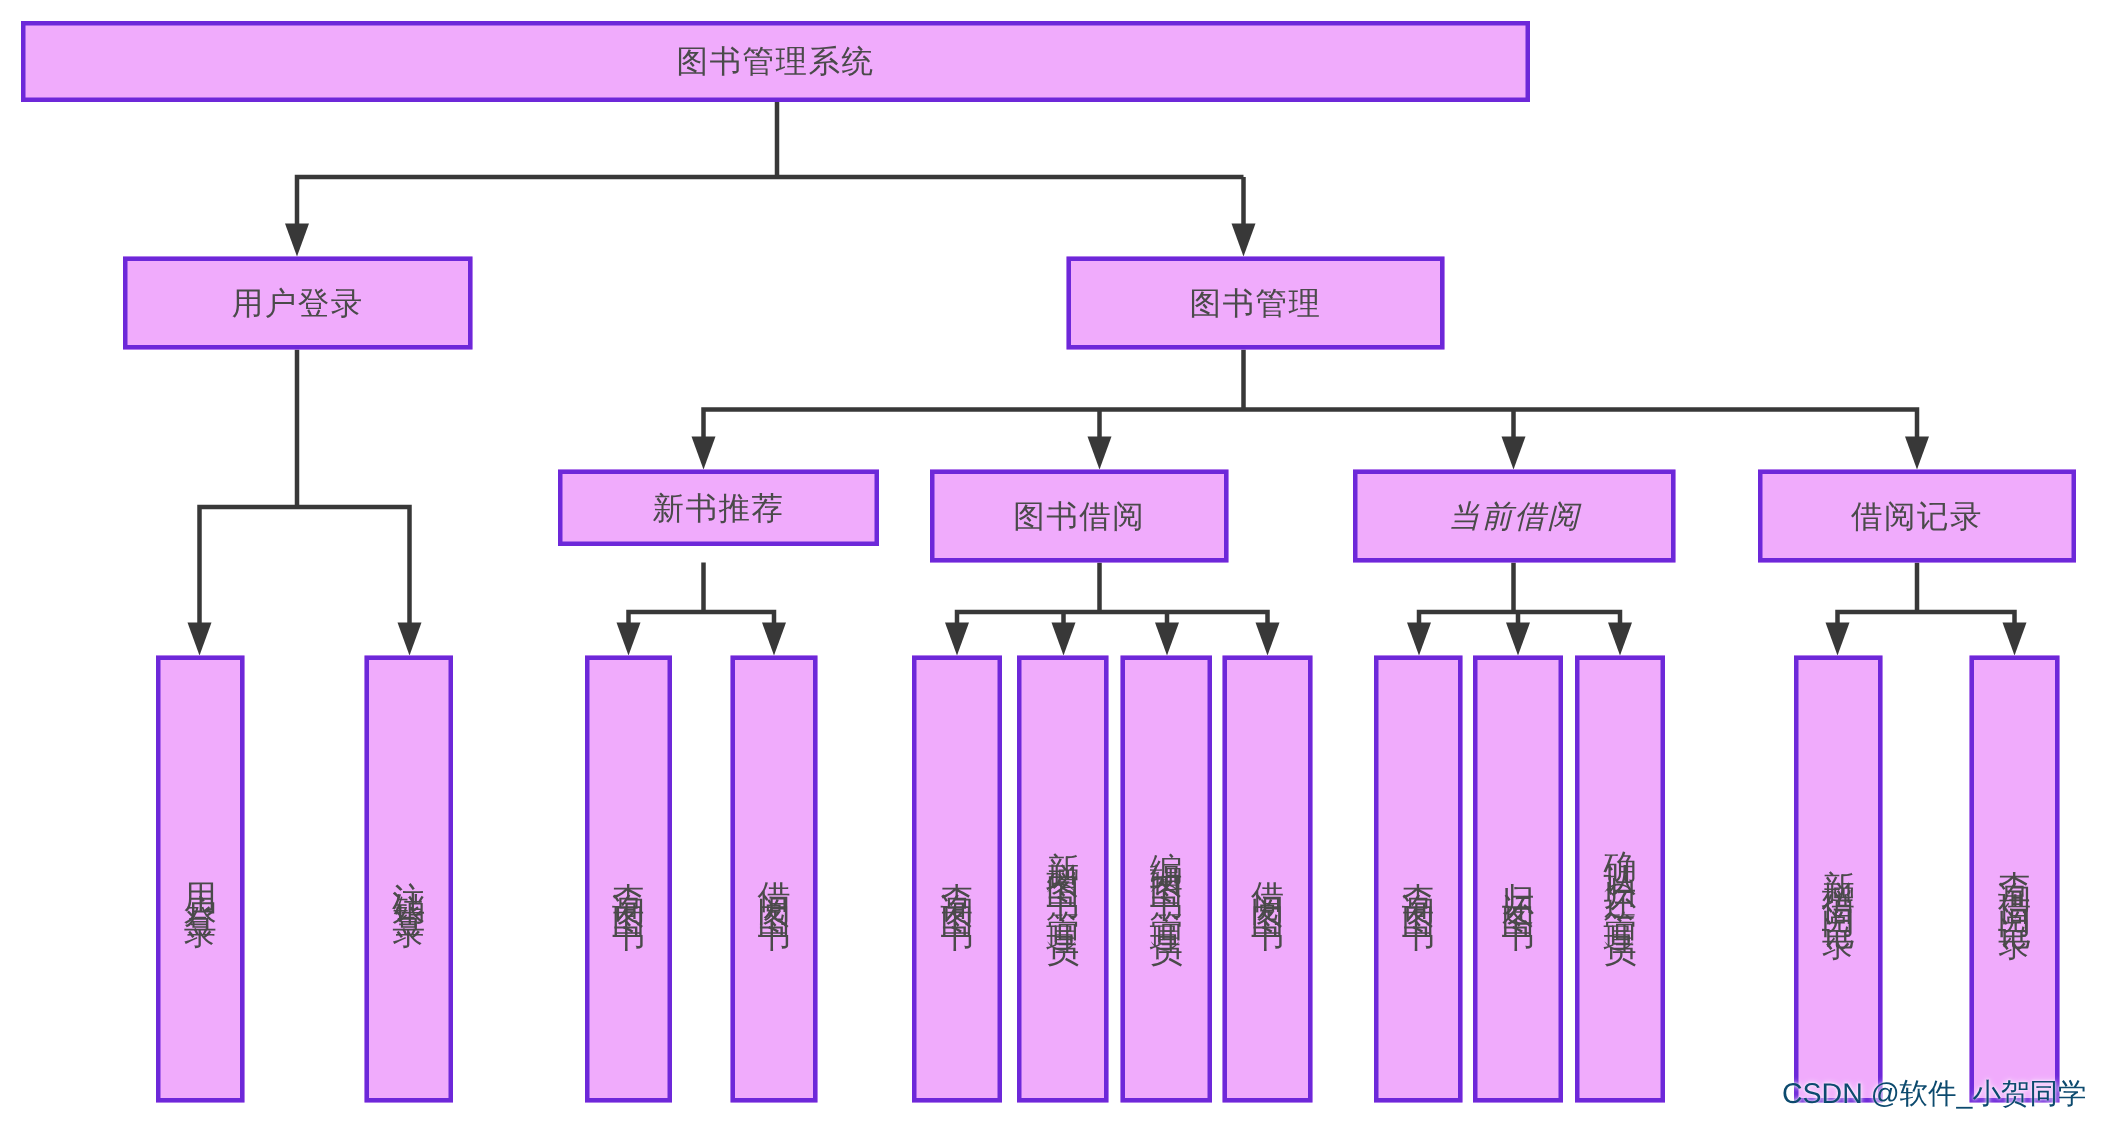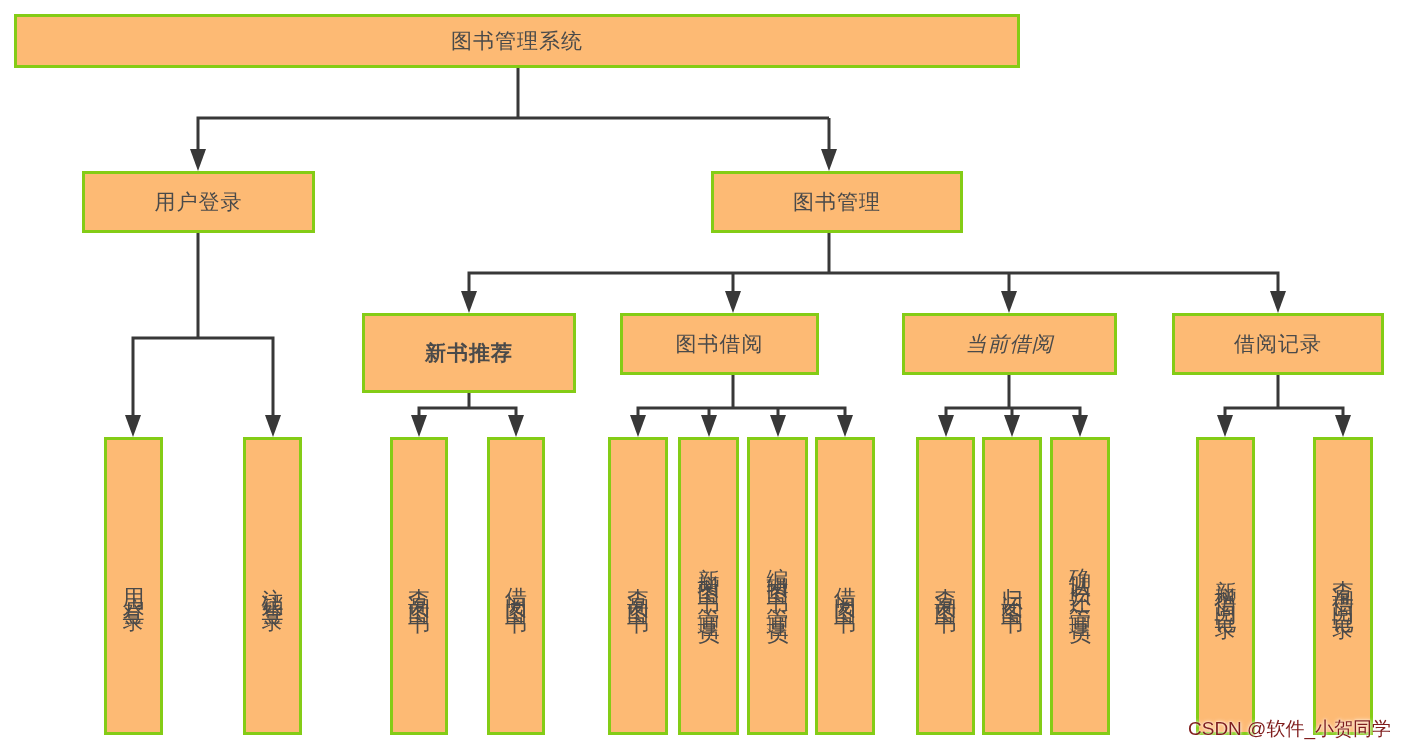--- a/index.html
+++ b/index.html
@@ -19,22 +19,22 @@
     position: absolute;
     left: 0;
     top: 0;
     width: 1405px;
     height: 747px;
     z-index: 1;
   }
   .box {
     position: absolute;
     box-sizing: border-box;
-    border: 3px solid #84cc16;
-    background: #fdba74;
+    border: 3px solid #6d28d9;
+    background: #f0abfc;
     display: flex;
     align-items: center;
     justify-content: center;
     color: #4a4a4a;
     z-index: 2;
   }
   .box.h {
     font-size: 21px;
     letter-spacing: 1px;
     white-space: nowrap;
@@ -45,21 +45,21 @@
     font-size: 22px;
     letter-spacing: 8px;
     line-height: 1;
     color: #4a4a4a;
   }
   .watermark {
     position: absolute;
     left: 1188px;
     top: 716px;
     font-size: 19px;
-    color: #7f1d1d;
+    color: #0c4a6e;
     text-shadow: 0 0 2px #ffffff, 0 0 4px #ffffff;
     z-index: 5;
     white-space: nowrap;
   }
 </style>
 </head>
 <body>
 
 <div class="canvas">
 
@@ -108,21 +108,21 @@
       <polygon points="1217,415 1233,415 1225,437"></polygon>
       <polygon points="1335,415 1351,415 1343,437"></polygon>
     </g>
   </svg>
 
   <div class="box h" style="left:14px; top:14px; width:1006px; height:54px;">图书管理系统</div>
 
   <div class="box h" style="left:82px; top:171px; width:233px; height:62px;">用户登录</div>
   <div class="box h" style="left:711px; top:171px; width:252px; height:62px;">图书管理</div>
 
-  <div class="box h" style="left:362px; top:313px; width:214px; height:80px;font-weight:bold;">新书推荐</div>
+  <div class="box h" style="left:372px; top:313px; width:214px; height:51px;">新书推荐</div>
   <div class="box h" style="left:620px; top:313px; width:199px; height:62px;">图书借阅</div>
   <div class="box h" style="left:902px; top:313px; width:215px; height:62px;font-style:italic;">当前借阅</div>
   <div class="box h" style="left:1172px; top:313px; width:212px; height:62px;">借阅记录</div>
 
   <div class="box v" style="left:104px; top:437px; width:59px; height:298px;">
     <span class="vtext">用户登录</span>
   </div>
   <div class="box v" style="left:243px; top:437px; width:59px; height:298px;">
     <span class="vtext">注销登录</span>
   </div>

